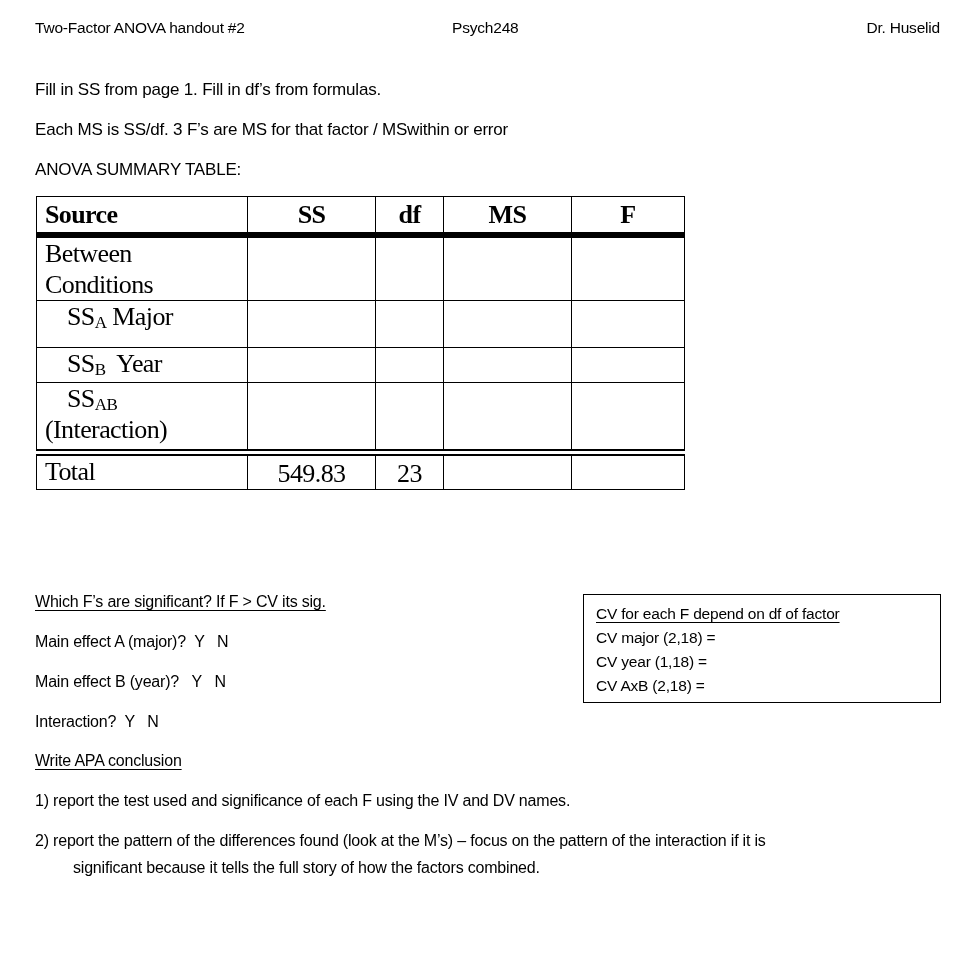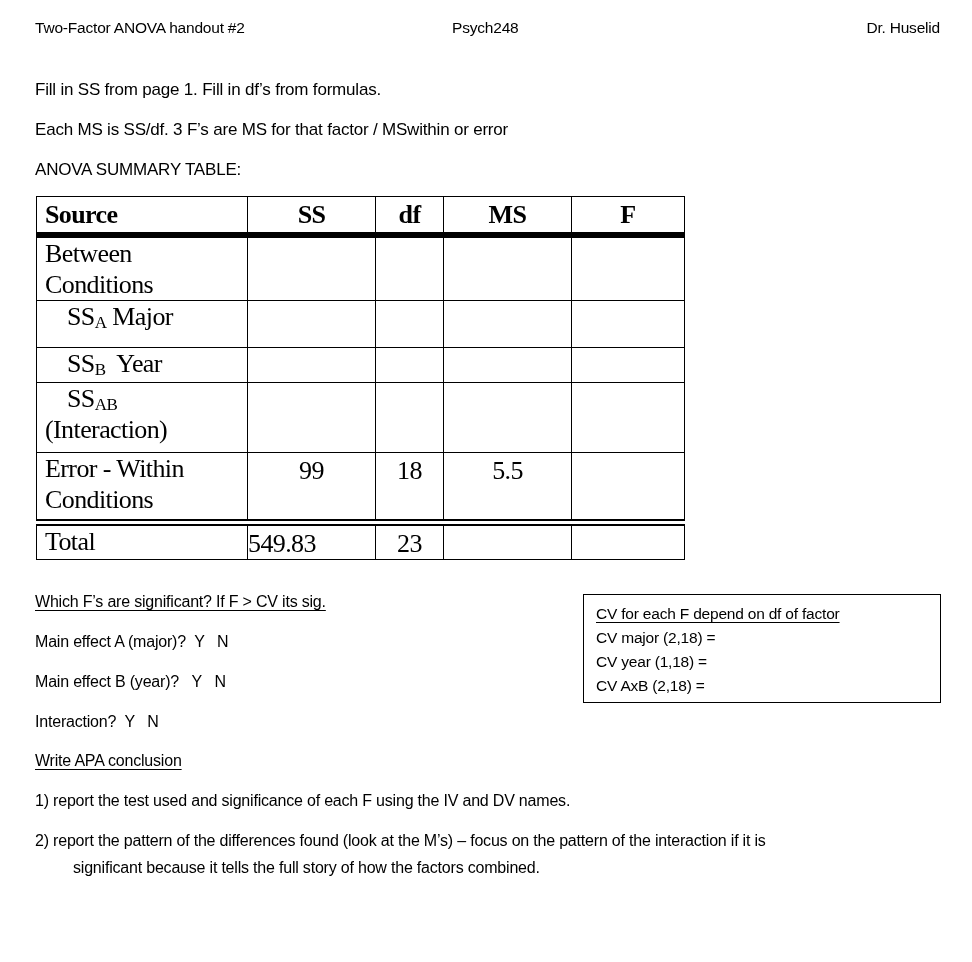--- a/index.html
+++ b/index.html
@@ -18,21 +18,21 @@
     font-family: "Liberation Serif", "DejaVu Serif", serif; font-size: 26px;
   }
   .anova td, .anova th {
     border: 1.5px solid #000; padding: 0 0 0 8px; vertical-align: top;
     line-height: 31px; letter-spacing: -0.6px;
   }
   .anova th { font-weight: bold; height: 35px; vertical-align: middle; text-align: center; padding: 0; }
   .anova th.src { text-align: left; padding-left: 8px; }
   .anova thead tr { border-bottom: 6px solid #000; }
   .anova td.num { text-align: center; padding: 0; vertical-align: top; padding-top: 2px; }
-  .anova td.num.right { text-align: left; }
+  .anova td.num.right { text-align: center; }
   .anova tr.total { border-top: 7px double #000; }
   .anova tr.total td { border-top: 6px solid #000; }
   .indent { padding-left: 30px !important; }
   sub { font-size: 17px; vertical-align: -3px; line-height: 0; }
 
   .cvbox {
     position: absolute; left: 583px; top: 594px; width: 358px; height: 109px;
     border: 1.3px solid #000; box-sizing: border-box; padding: 7px 0 0 12px;
     font-size: 15.5px; line-height: 24px;
   }
@@ -94,30 +94,20 @@
     <tr style="height:70px;">
       <td>
         <div style="padding-left:22px;"><span>SS</span><sub>AB</sub></div>
         <div>(Interaction)</div>
       </td>
       <td class="num"></td>
       <td class="num"></td>
       <td class="num"></td>
       <td class="num"></td>
     </tr>
-    <tr style="height:70px;">
-      <td>
-        <div>Error - Within</div>
-        <div>Conditions</div>
-      </td>
-      <td class="num">99</td>
-      <td class="num">18</td>
-      <td class="num">5.5</td>
-      <td class="num"></td>
-    </tr>
     <tr class="total" style="height:34px;">
       <td>Total</td>
       <td class="num right">549.83</td>
       <td class="num">23</td>
       <td class="num"></td>
       <td class="num"></td>
     </tr>
   </tbody>
 </table>
 

